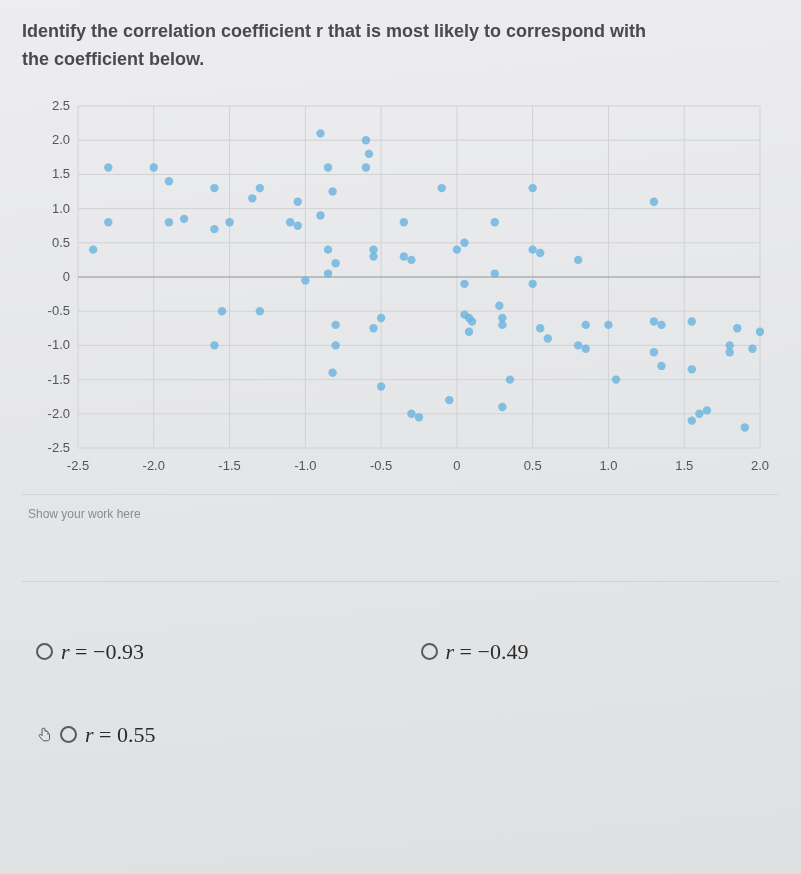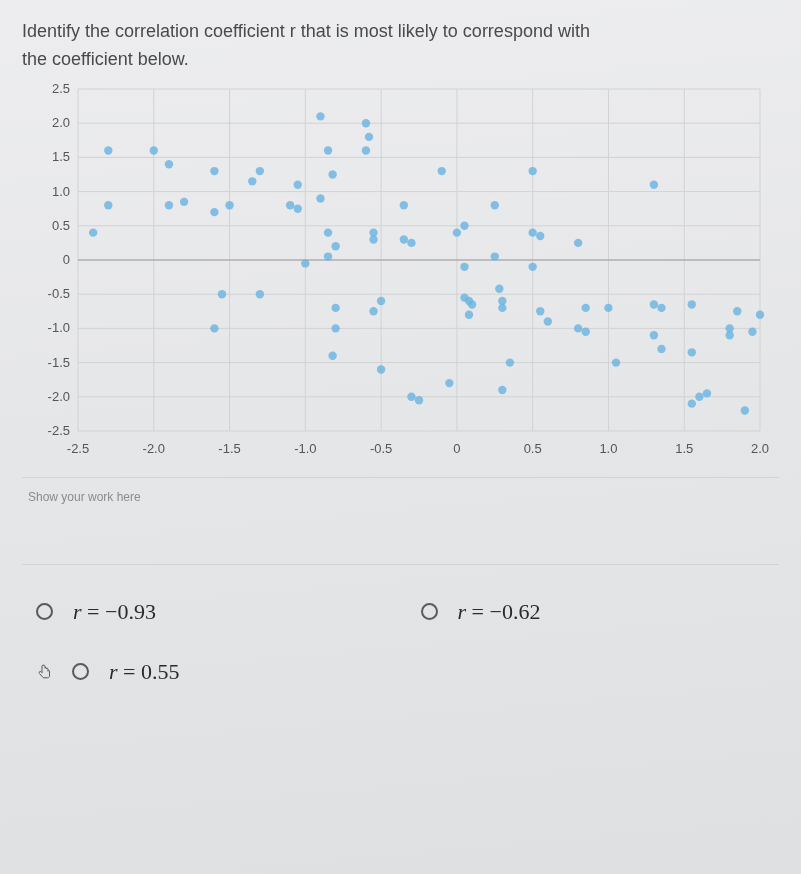--- a/index.html
+++ b/index.html
@@ -13,22 +13,22 @@
   }
   .page {
     padding: 18px 22px;
     background: linear-gradient(175deg, #ededef 0%, #e5e6e8 50%, #dfe0e2 100%);
     min-height: 100%;
   }
   .question-text {
     font-size: 18px;
     color: #4a4a4c;
     line-height: 1.55;
-    margin-bottom: 9px;
-    font-weight: 400;
+    margin-bottom: 26px;
+    font-weight: 700;
   }
   .chart-wrap {
     position: relative;
     width: 740px;
     height: 380px;
     margin-left: 8px;
     margin-bottom: 14px;
   }
   .chart-svg { width: 100%; height: 100%; display: block; }
   .axis-label { font-size: 13px; fill: #555; }
@@ -50,24 +50,25 @@
   .answers {
     display: grid;
     grid-template-columns: 1fr 1fr;
     column-gap: 40px;
     row-gap: 34px;
     padding: 4px 14px;
   }
   .answer {
     display: flex;
     align-items: center;
-    gap: 20px;
+    gap: 8px;
     font-size: 22px;
     color: #2b2b2b;
     font-family: "Times New Roman", serif;
+    margin-top: 23px;
   }
   .answer.single { grid-column: 1 / 2; }
   .radio {
     width: 17px;
     height: 17px;
     border: 2px solid #5a5a5c;
     border-radius: 50%;
     flex-shrink: 0;
   }
   .cursor-icon {
@@ -235,21 +236,21 @@
       <span>
         <span class="ital">r</span>
         = <span>−0.93</span>
       </span>
     </div>
 
     <div class="answer">
       <span class="radio"></span>
       <span>
         <span class="ital">r</span>
-        = <span>−0.62</span>
+        = <span>−0.49</span>
       </span>
     </div>
 
 
     <div class="answer">
       <svg class="cursor-icon" viewBox="0 0 24 24">
         <path d="M9 3c-.6 0-1 .4-1 1v9l-1.3-1.3c-.6-.6-1.6-.6-2.1 0-.6.6-.6 1.6 0 2.1L9 19c.4.4 1 .7 1.6.7h5c1.3 0 2.4-1.1 2.4-2.4V11c0-.6-.4-1-1-1s-1 .4-1 1V8c0-.6-.4-1-1-1s-1 .4-1 1V7c0-.6-.4-1-1-1s-1 .4-1 1V4c0-.6-.4-1-1-1z" fill="none" stroke="#555" stroke-width="1.3"></path>
       </svg>
       <span class="radio"></span>
       <span>

